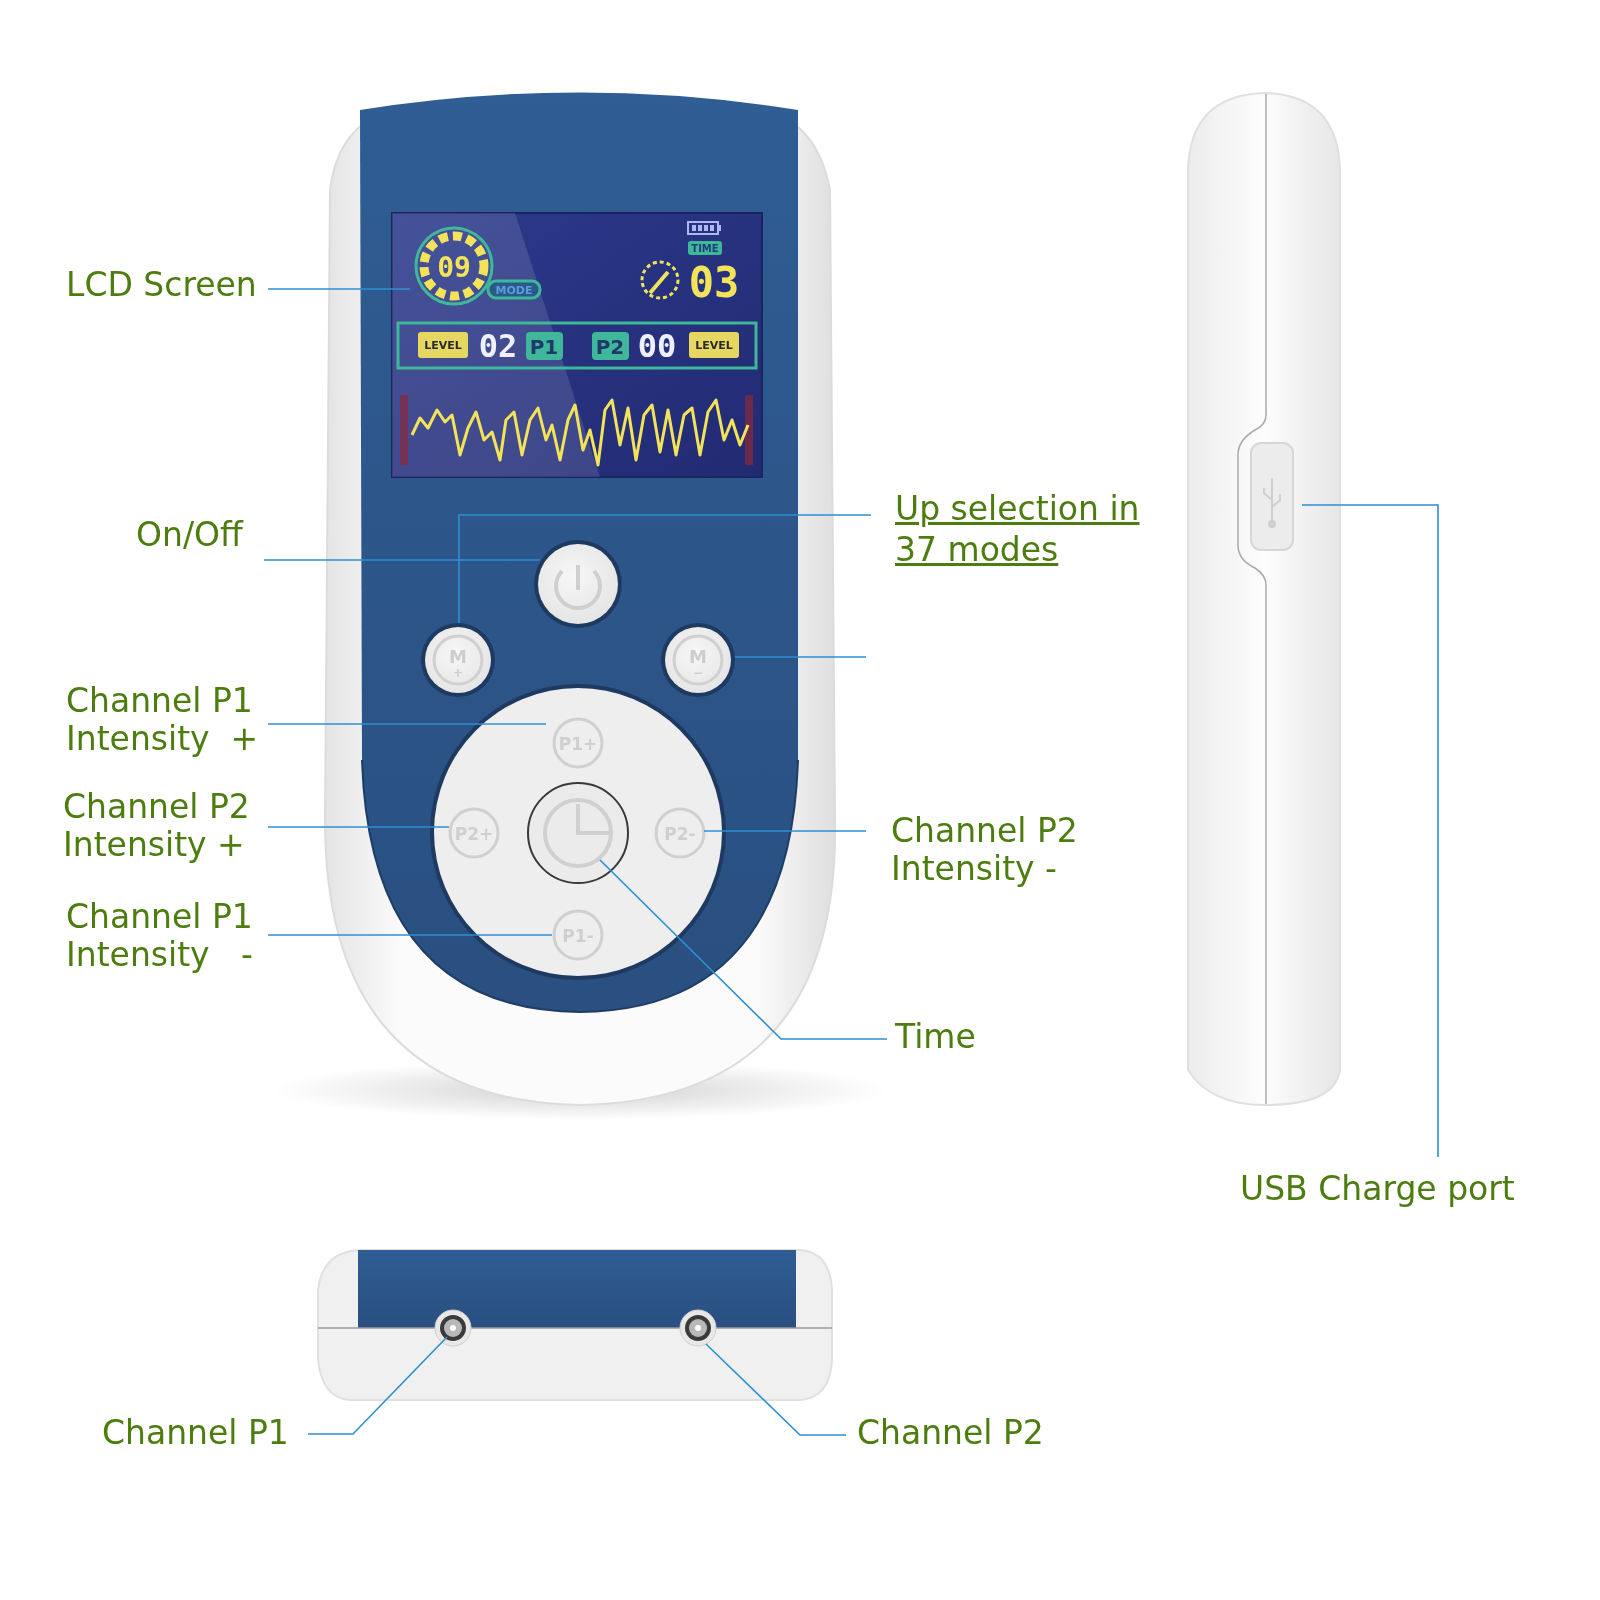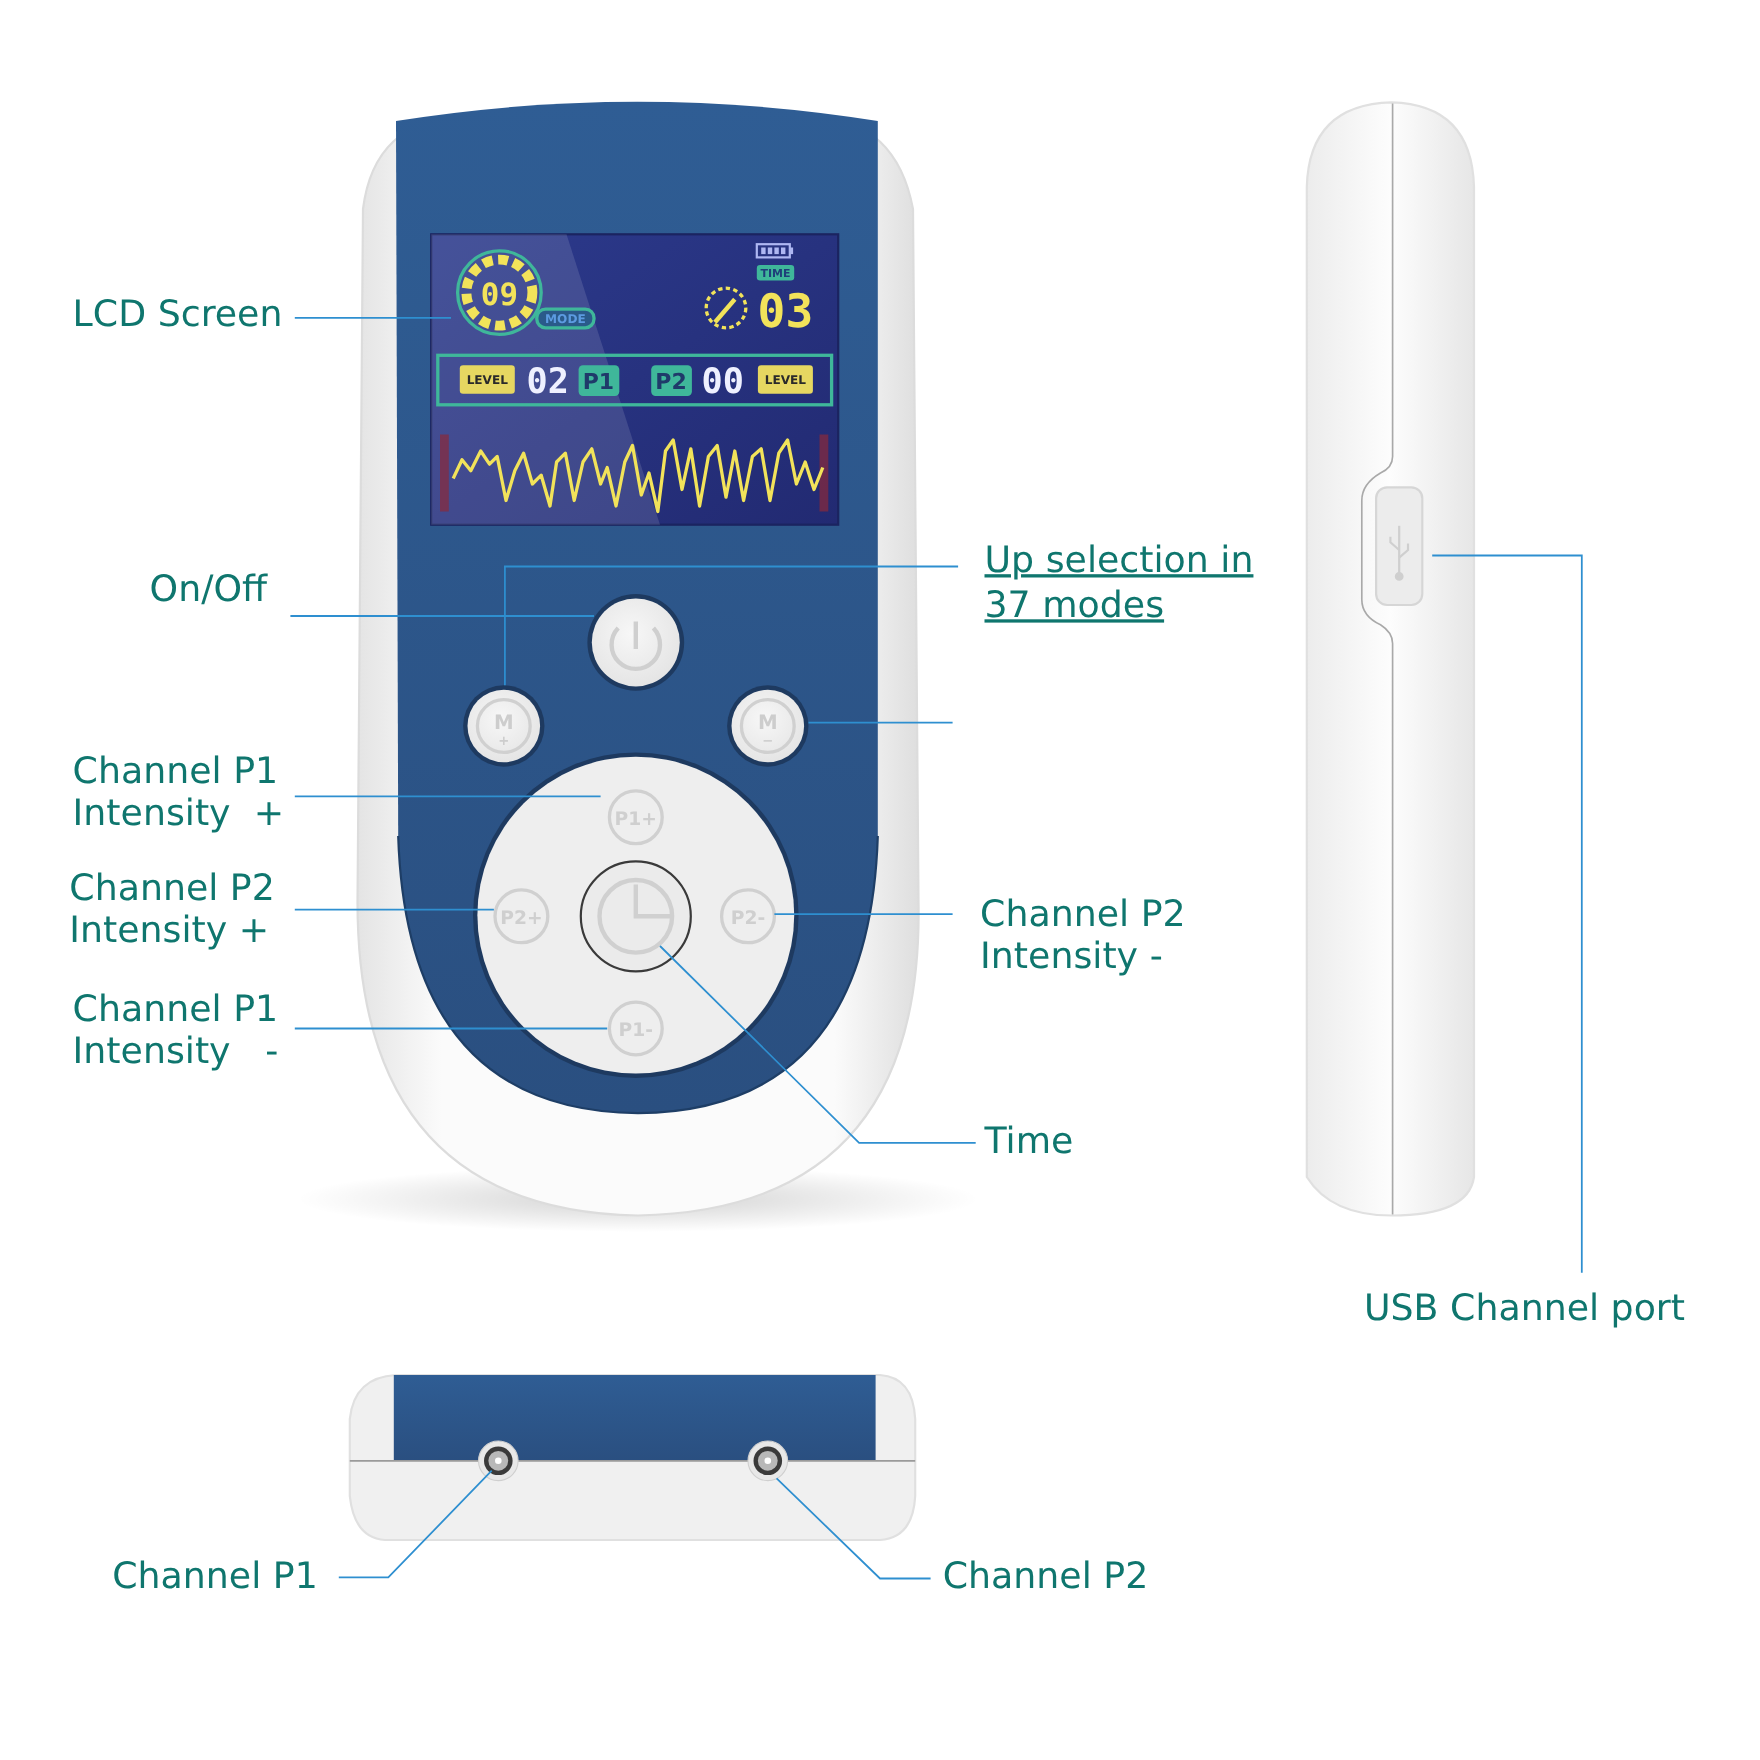--- a/index.html
+++ b/index.html
@@ -1,18 +1,18 @@
 <!DOCTYPE html>
 <html><head>
 <meta charset="utf-8">
 <style>
   html, body { margin: 0; padding: 0; background: #ffffff; }
   body { width: 1600px; height: 1600px; position: relative; overflow: hidden;
          font-family: "DejaVu Sans", "Liberation Sans", sans-serif; }
-  .label { position: absolute; color: #0f766e; font-size: 33px; line-height: 38px; white-space: nowrap; }
+  .label { position: absolute; color: #4d7c0f; font-size: 33px; line-height: 38px; white-space: nowrap; }
   .label .line2 { display: block; }
   svg.overlay { position: absolute; left: 0; top: 0; }
   .lcd-text { font-family: "DejaVu Sans", "Liberation Sans", sans-serif; font-weight: bold; }
   .seg { font-family: "DejaVu Sans Mono", "Liberation Mono", monospace; font-weight: bold; }
 </style>
 </head>
 <body>
 
 <svg class="overlay" width="1600" height="1600" viewBox="0 0 1600 1600">
   <defs>
@@ -229,16 +229,16 @@
   <span class="line2">37 modes</span>
 </div>
 <div class="label" style="left:893px; top:617px; line-height:41px;">
 </div>
 <div class="label" style="left:891px; top:812px;">
   <span class="line2">Channel P2</span>
   <span class="line2">Intensity -</span>
 </div>
 <div class="label" style="left:895px; top:1018px;">Time</div>
 
-<div class="label" style="left:1240px; top:1170px;">USB Channel port</div>
+<div class="label" style="left:1240px; top:1170px;">USB Charge port</div>
 
 <div class="label" style="left:102px; top:1414px;">Channel P1</div>
 <div class="label" style="left:857px; top:1414px;">Channel P2</div>
 
 </body></html>

